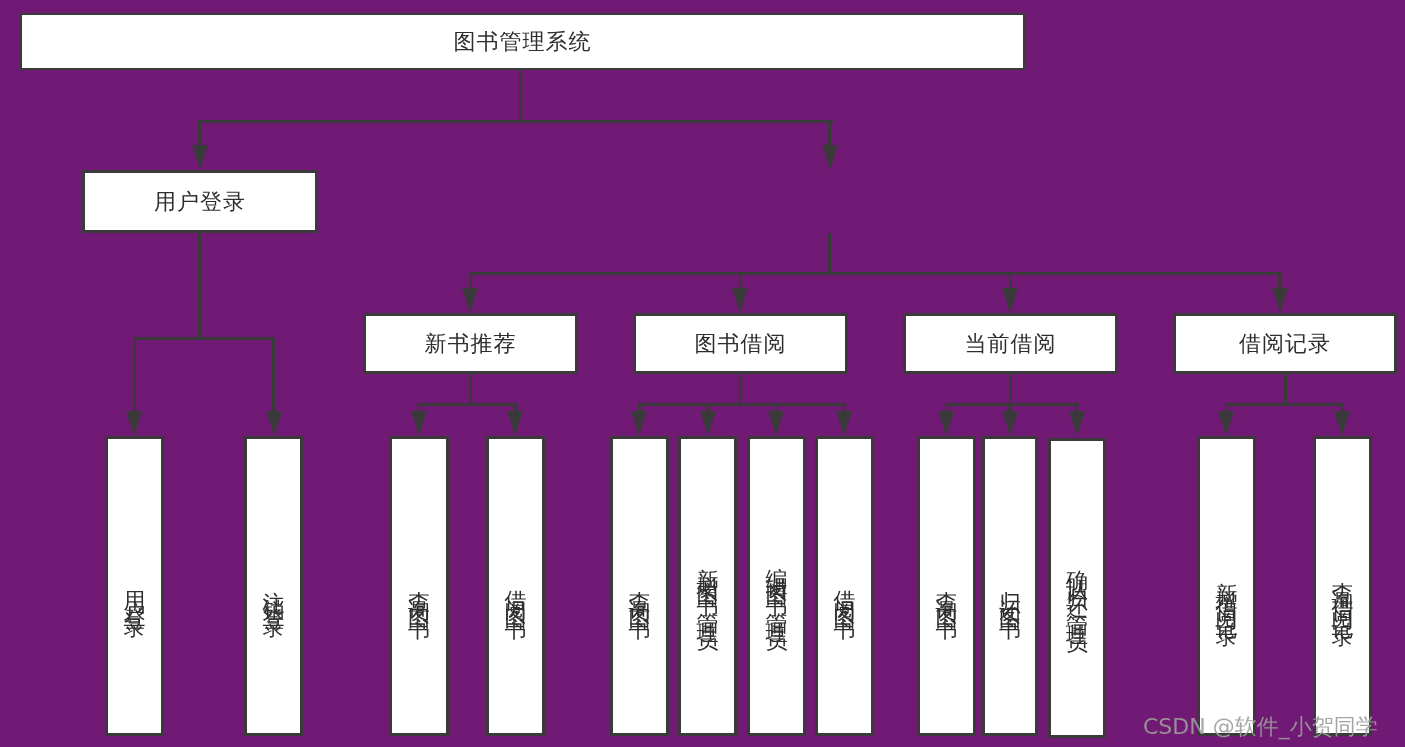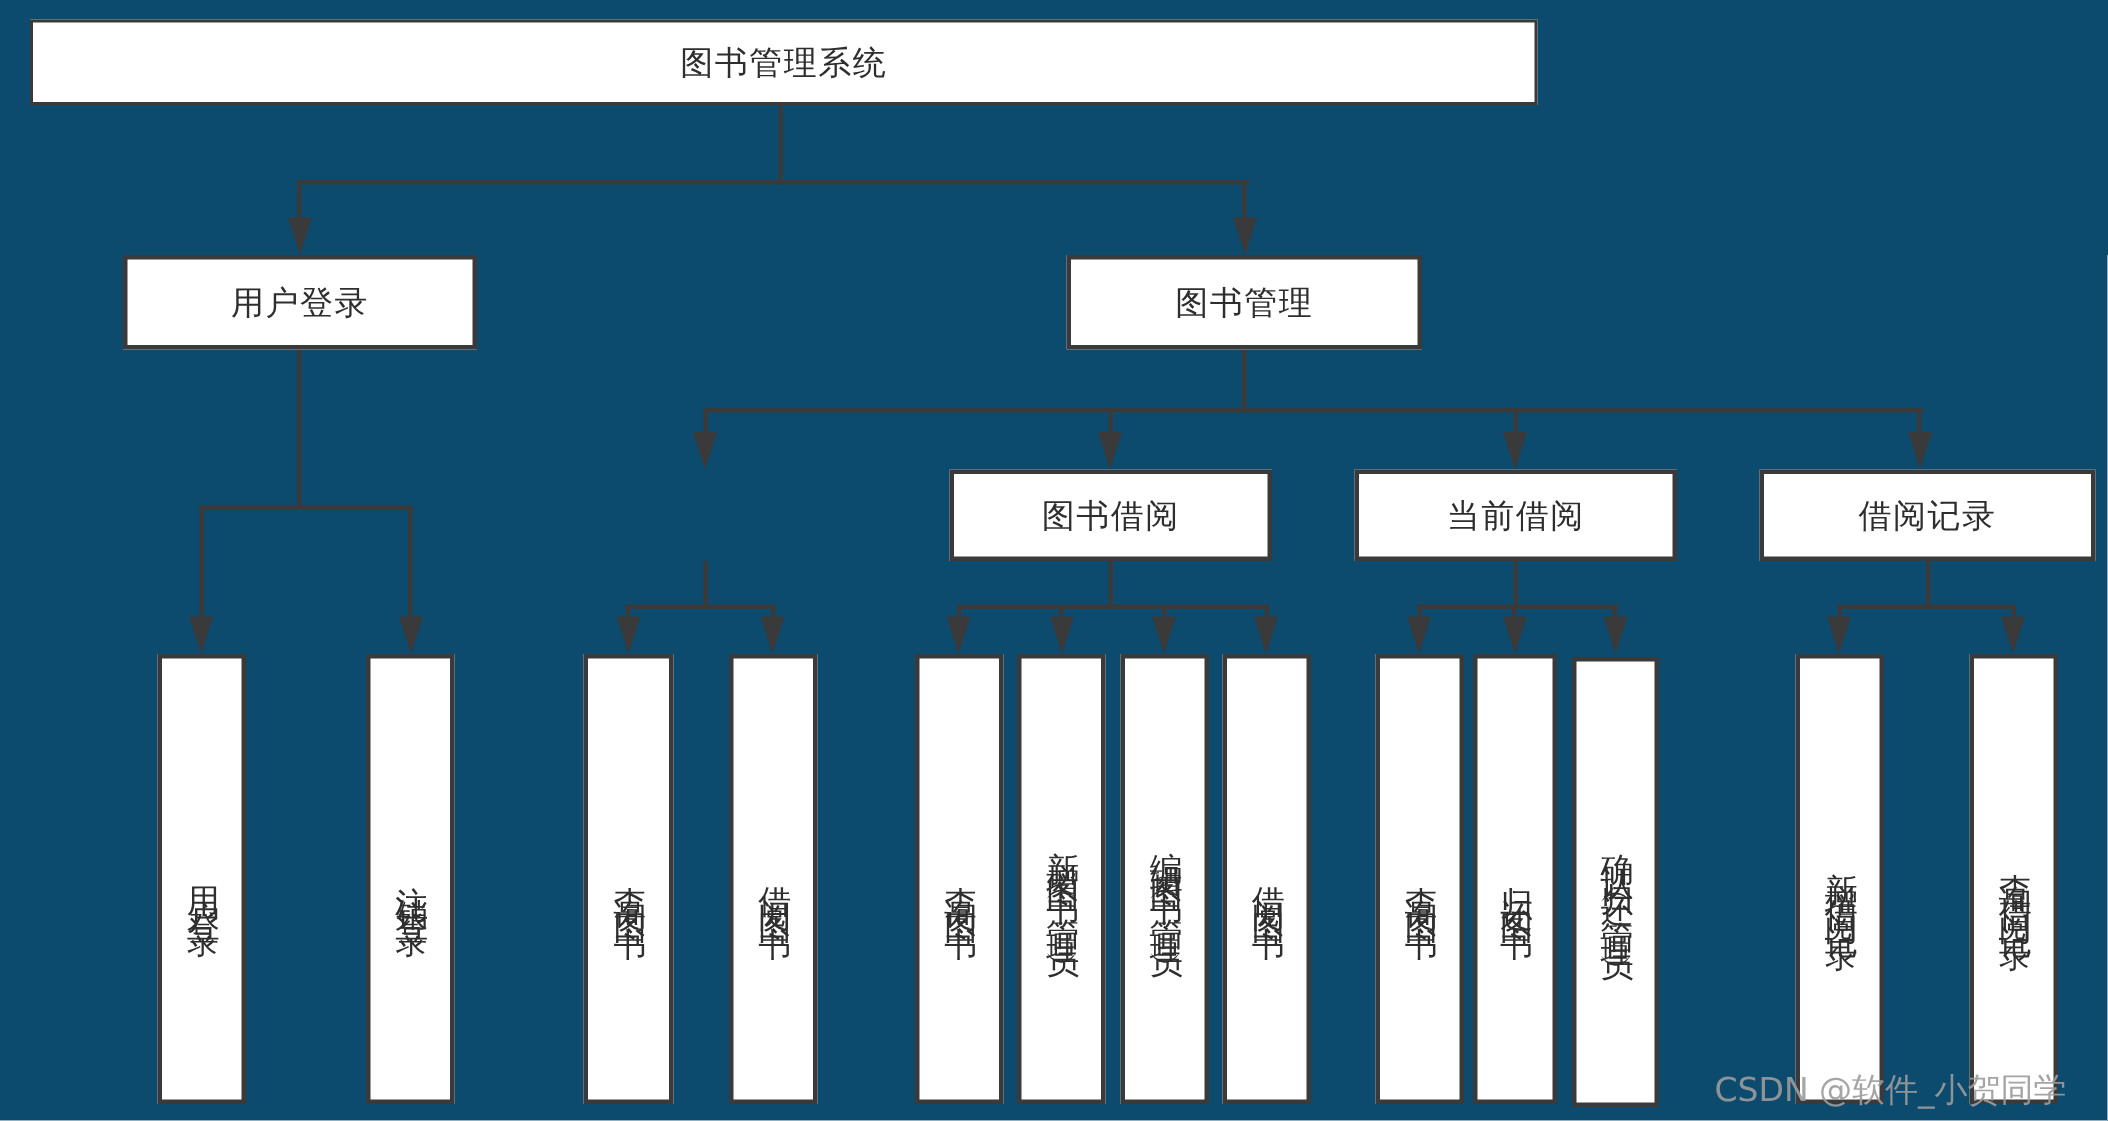--- a/index.html
+++ b/index.html
@@ -1,18 +1,18 @@
 <!DOCTYPE html>
 <html><head>
 <meta charset="utf-8">
 <style>
   html,body { margin:0; padding:0; background:#ffffff; }
   body { font-family:"DejaVu Sans","Liberation Sans",sans-serif; }
   .canvas {
-    position:relative; width:1405px; height:747px; background:#0c4a6e;
+    position:relative; width:1405px; height:747px; background:#701a75;
     overflow:hidden;
   }
   .box {
     position:absolute; box-sizing:border-box;
     border:3px solid #3a3a3a; background:#ffffff;
     display:flex; align-items:center; justify-content:center;
   }
   .rootbox { border-width:2px; }
   .hlabel {
     font-size:22px; color:#2e2e2e; letter-spacing:1px; white-space:nowrap;
@@ -97,24 +97,24 @@
   <div class="arrow" style="left:1218px;top:411px;"></div>
   <div class="arrow" style="left:1334px;top:411px;"></div>
 
   <div class="box rootbox" style="left:20px;top:13px;width:1005px;height:57px;">
     <span class="hlabel">图书管理系统</span>
   </div>
 
   <div class="box" style="left:82px;top:170px;width:236px;height:63px;">
     <span class="hlabel">用户登录</span>
   </div>
-  <div class="box" style="left:711px;top:170px;width:237px;height:63px;">
-    <span class="hlabel">图书管理</span>
+
+  <div class="box" style="left:363px;top:313px;width:215px;height:61px;">
+    <span class="hlabel">新书推荐</span>
   </div>
-
   <div class="box" style="left:903px;top:313px;width:215px;height:61px;">
     <span class="hlabel">当前借阅</span>
   </div>
   <div class="box" style="left:633px;top:313px;width:215px;height:61px;">
     <span class="hlabel">图书借阅</span>
   </div>
   <div class="box" style="left:1173px;top:313px;width:224px;height:61px;">
     <span class="hlabel">借阅记录</span>
   </div>
 

